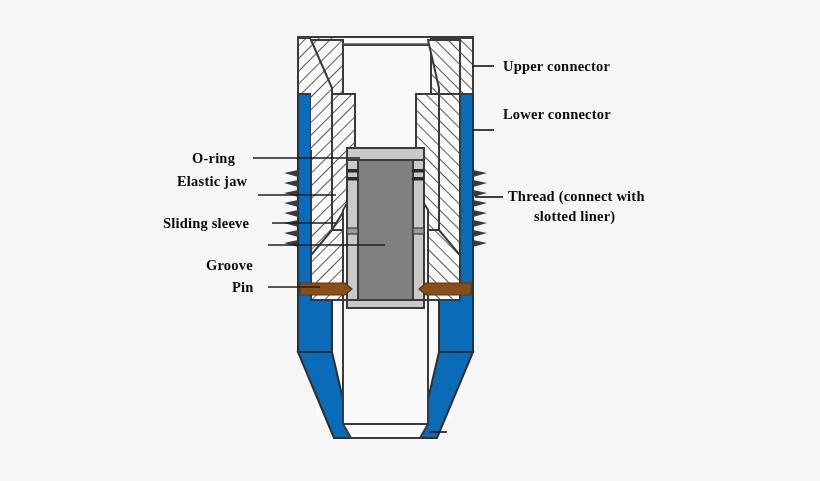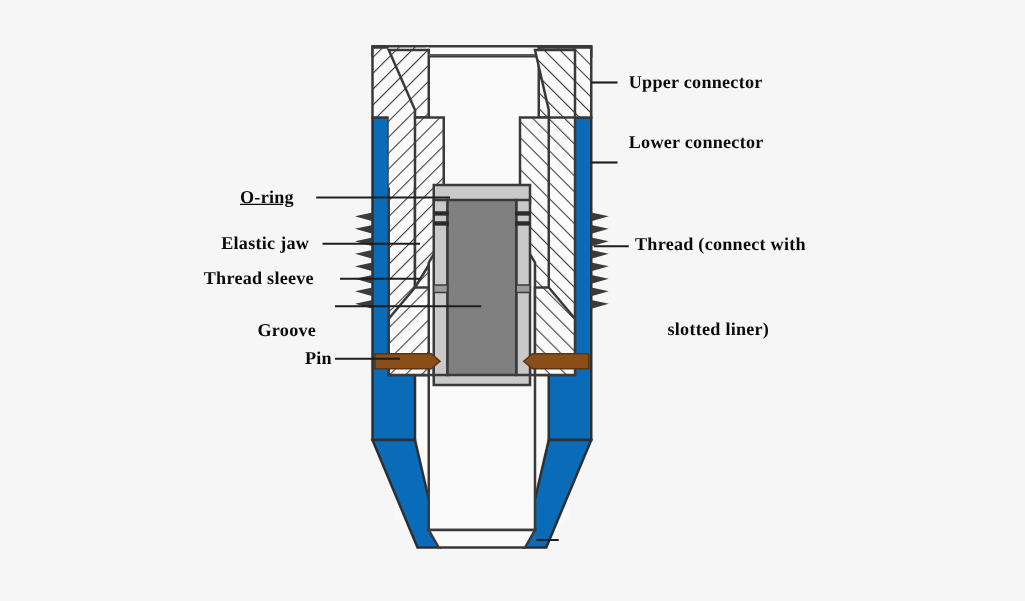--- a/index.html
+++ b/index.html
@@ -151,26 +151,26 @@
       <line x1="268" y1="287" x2="320" y2="287"></line>
       <line x1="429" y1="432" x2="447" y2="432"></line>
     </g>
   </svg>
 
   <div class="lbl right" style="left:503px; top:58px;">Upper connector</div>
 
   <div class="lbl right" style="left:503px; top:106px;">Lower connector</div>
 
   <div class="lbl right" style="left:508px; top:188px;text-align:right;">Thread (connect with</div>
-  <div class="lbl right" style="left:534px; top:208px;margin-top:48px;">slotted liner)</div>
+  <div class="lbl right" style="left:534px; top:208px;">slotted liner)</div>
 
-  <div class="lbl left" style="left:192px; top:150px;text-decoration:underline;">O-ring</div>
+  <div class="lbl left" style="left:192px; top:150px;">O-ring</div>
 
-  <div class="lbl left" style="left:177px; top:187px;text-align:right;">Elastic jaw</div>
+  <div class="lbl left" style="left:177px; top:173px;text-align:right;">Elastic jaw</div>
 
-  <div class="lbl left" style="left:163px; top:215px;">Thread sleeve</div>
+  <div class="lbl left" style="left:163px; top:215px;">Sliding sleeve</div>
 
   <div class="lbl left" style="left:206px; top:241px;margin-top:16px;">Groove</div>
 
-  <div class="lbl left" style="left:244px; top:279px;">Pin</div>
+  <div class="lbl left" style="left:232px; top:279px;">Pin</div>
 
 
 </div>
 
 </body></html>

